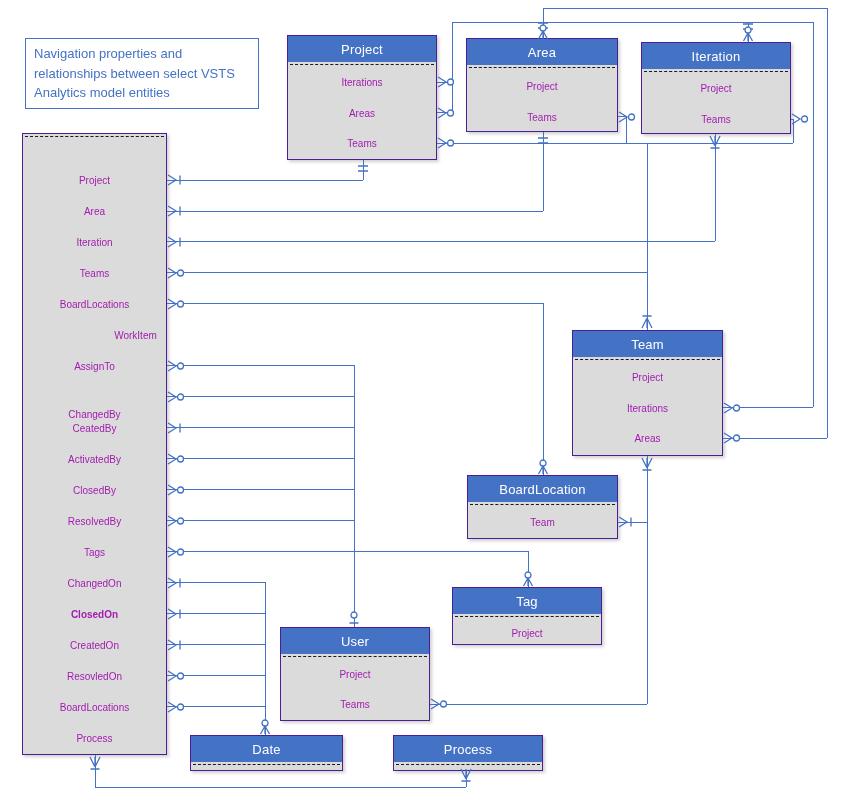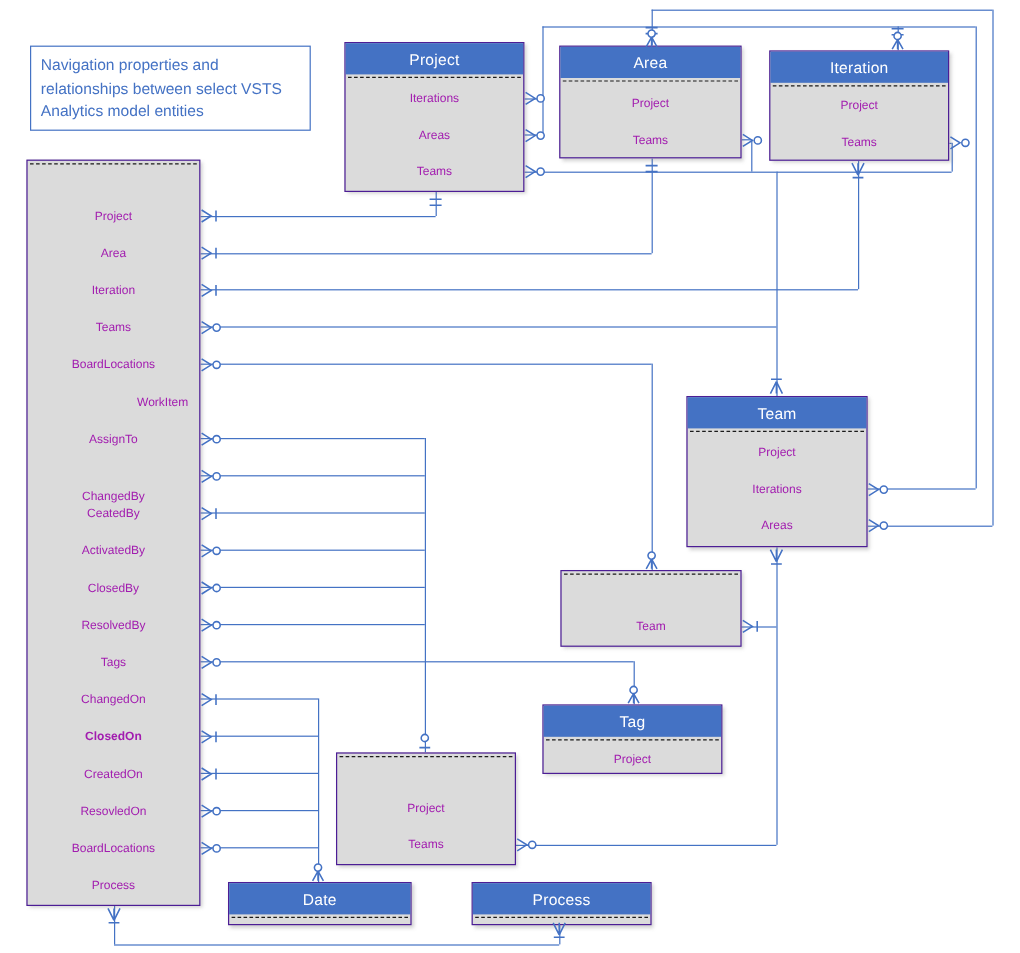--- a/index.html
+++ b/index.html
@@ -115,29 +115,31 @@
         <div class="efield" style="top: 68px;">Teams</div>
       </div>
       <div class="entity" style="left: 572px; top: 330px; width: 151px; height: 126px;">
         <div class="ehead">Team</div>
         <div class="esep"></div>
         <div class="efield" style="top: 38px;">Project</div>
         <div class="efield" style="top: 68.5px;">Iterations</div>
         <div class="efield" style="top: 99px;">Areas</div>
       </div>
       <div class="entity" style="left: 467px; top: 475px; width: 151px; height: 64px;">
+        <div class="ehead">BoardLocation</div>
         <div class="esep"></div>
         <div class="efield" style="top: 38px;">Team</div>
       </div>
       <div class="entity" style="left: 452px; top: 587px; width: 150px; height: 58px;">
         <div class="ehead">Tag</div>
         <div class="esep"></div>
         <div class="efield" style="top: 37px;">Project</div>
       </div>
       <div class="entity" style="left: 280px; top: 627px; width: 150px; height: 94px;">
+        <div class="ehead">User</div>
         <div class="esep"></div>
         <div class="efield" style="top: 38px;">Project</div>
         <div class="efield" style="top: 68px;">Teams</div>
       </div>
       <div class="entity" style="left: 190px; top: 735px; width: 153px; height: 36px;">
         <div class="ehead">Date</div>
         <div class="esep"></div>
       </div>
       <div class="entity" style="left: 393px; top: 735px; width: 150px; height: 36px;">
         <div class="ehead">Process</div>

